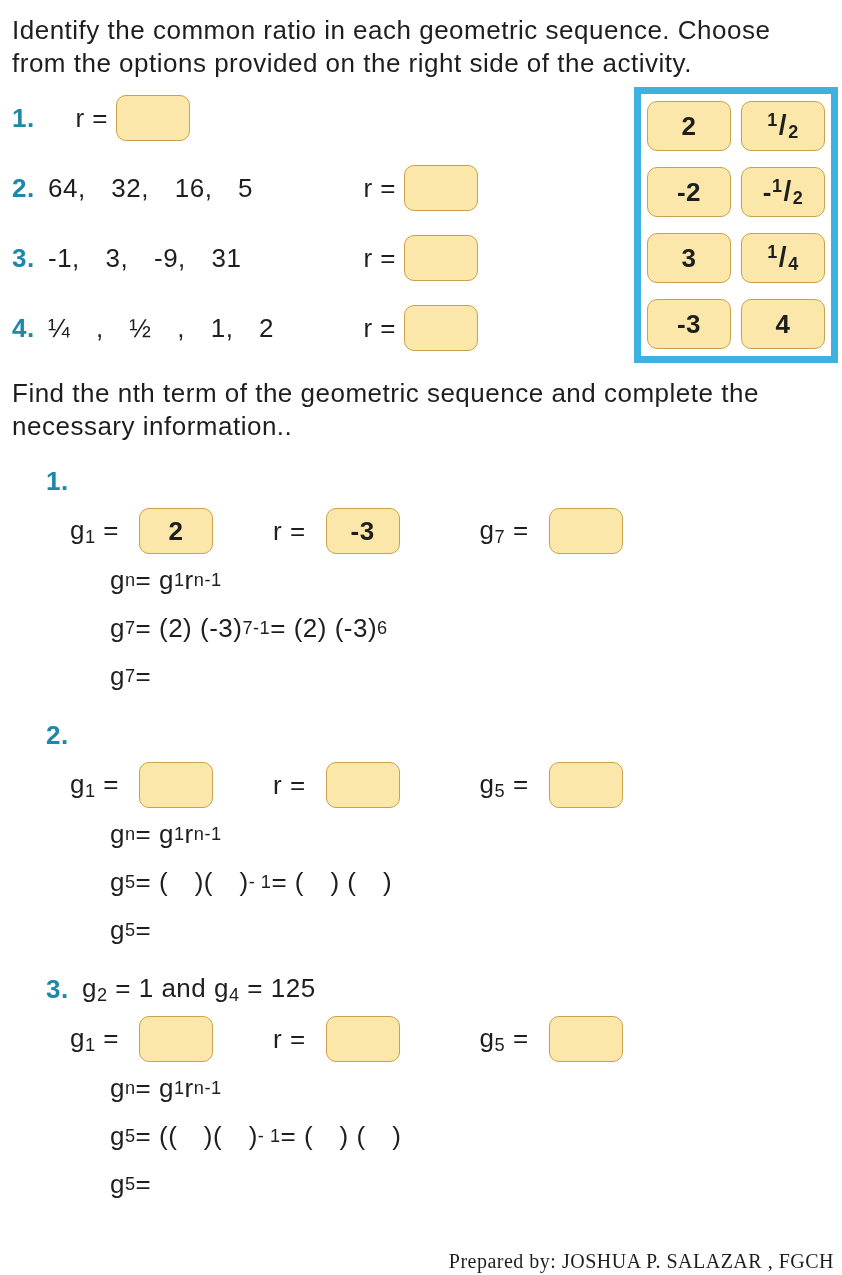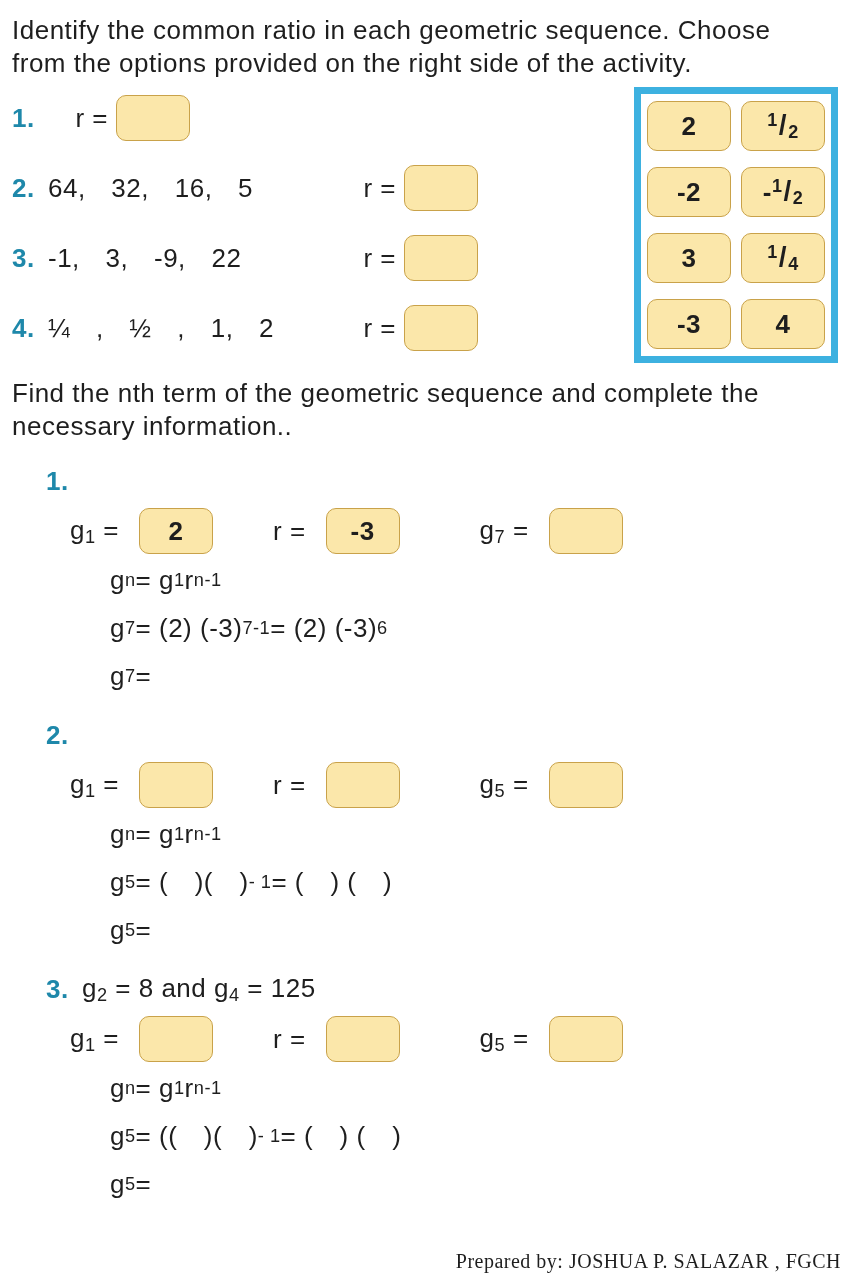--- a/index.html
+++ b/index.html
@@ -111,21 +111,21 @@
   }
   .part2 .line2 {
     padding-left: 80px;
     min-height: 48px;
     display: flex;
     align-items: center;
   }
   .credit {
     position: absolute;
     bottom: 2px;
-    right: 1px;
+    right: 8px;
     font-family: Georgia, serif;
     font-size: 20px;
   }
 </style>
 </head>
 <body>
 
 <div class="instr">Identify the common ratio in each geometric sequence. Choose from the options provided on the right side of the activity.</div>
 
 <div class="section1">
@@ -135,21 +135,21 @@
     <span class="blank"></span>
   </div>
   <div class="row">
     <span class="num">2.</span>
     <span class="seq">64, 32, 16, 5</span>
     <span class="req">r =</span>
     <span class="blank"></span>
   </div>
   <div class="row">
     <span class="num">3.</span>
-    <span class="seq">-1, 3, -9, 22</span>
+    <span class="seq">-1, 3, -9, 31</span>
     <span class="req">r =</span>
     <span class="blank"></span>
   </div>
   <div class="row">
     <span class="num">4.</span>
     <span class="seq">¼ , ½ , 1, 2</span>
     <span class="req">r =</span>
     <span class="blank"></span>
   </div>
 
@@ -242,21 +242,21 @@
     <div class="line2">
       <span>g</span>
         <span class="sub">5</span>
         <span> =</span>
     </div>
   </div>
 
   <div class="prob">
     <div class="line">
       <span class="num">3.</span>
-      <span><span>g</span><span class="sub">2</span><span> = 8 and g</span><span class="sub">4</span><span> = 125</span></span>
+      <span><span>g</span><span class="sub">2</span><span> = 1 and g</span><span class="sub">4</span><span> = 125</span></span>
     </div>
     <div class="line" style="padding-left:40px;gap:20px;">
       <span><span>g</span><span class="sub">1</span><span> =</span></span>
       <span class="blank"></span>
       <span style="width:20px;"></span>
       <span>r =</span>
       <span class="blank"></span>
       <span style="width:40px;"></span>
       <span><span>g</span><span class="sub">5</span><span> =</span></span>
       <span class="blank"></span>

